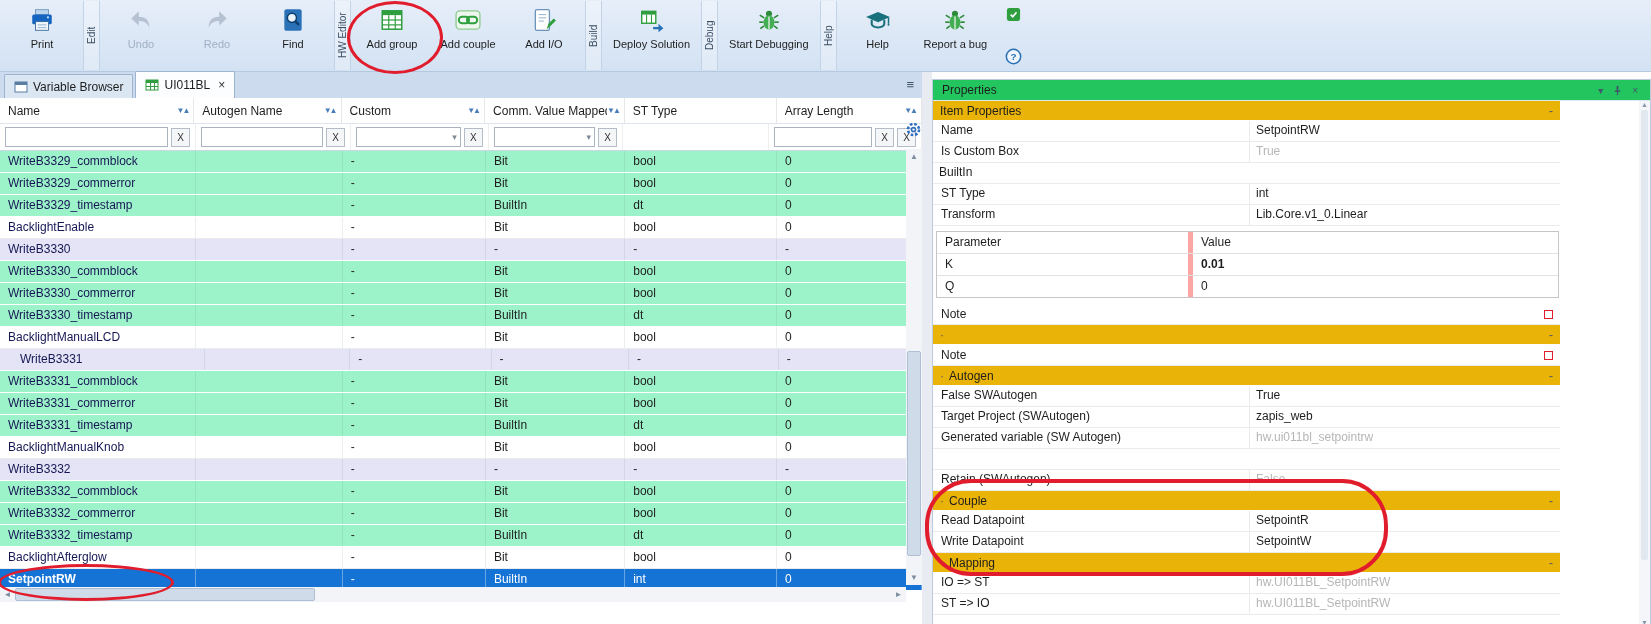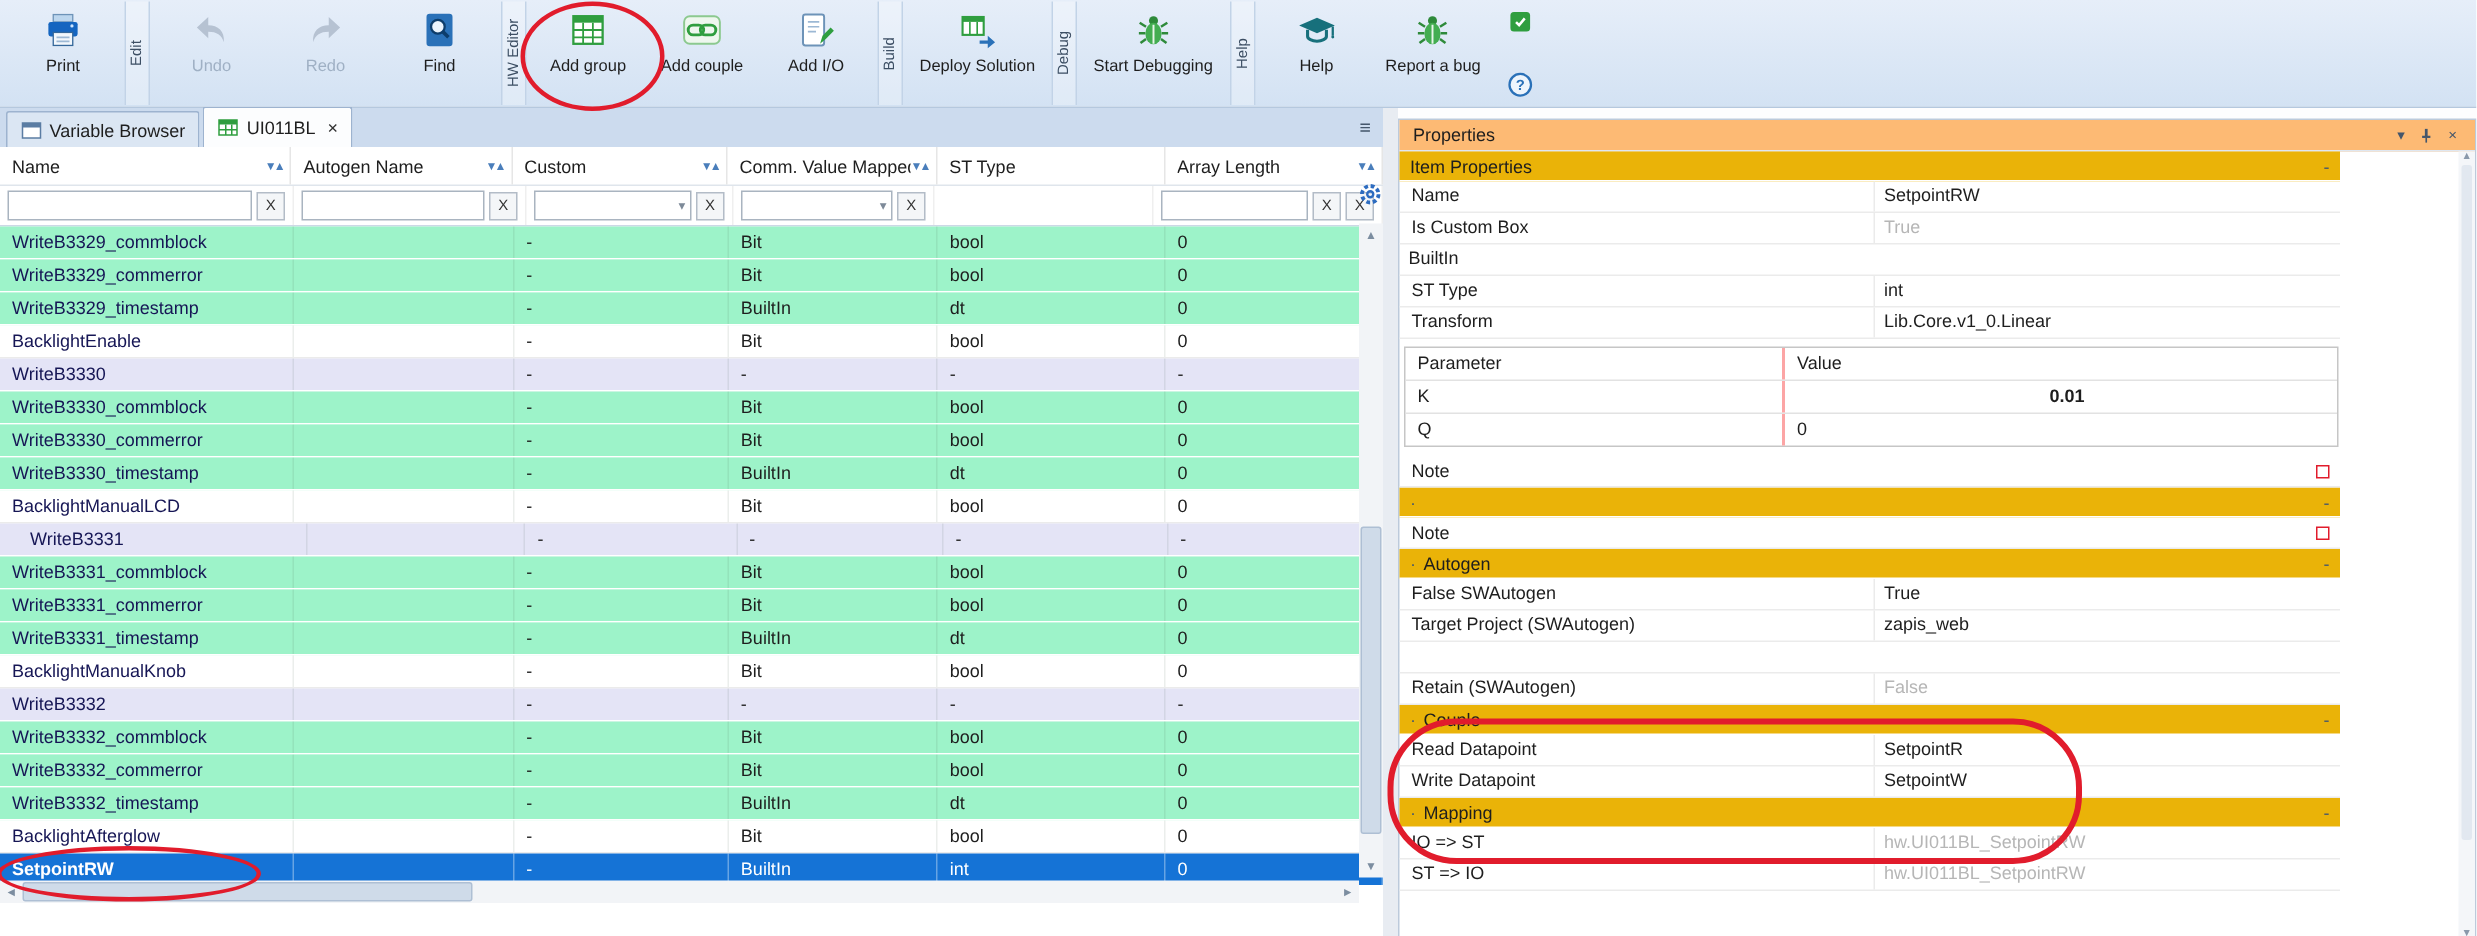--- a/index.html
+++ b/index.html
@@ -48,36 +48,36 @@
   .v-track{flex:1;width:100%;position:relative;}
   .v-thumb{position:absolute;left:1px;right:1px;top:46%;height:50%;background:#cfdbe9;border:1px solid #aebfd4;border-radius:2px;}
   .hscroll{position:absolute;left:0;right:16px;bottom:23px;height:15px;background:#f2f4f7;display:flex;align-items:center;font-size:8px;color:#7c8da0;}
   .hs-btn{width:15px;display:flex;align-items:center;justify-content:center;}
   .h-track{flex:1;height:100%;position:relative;}
   .h-thumb{position:absolute;top:1px;bottom:1px;left:0;width:34%;background:#cfdbe9;border:1px solid #aebfd4;border-radius:2px;}
   .splitter{width:10px;background:#e8ecf2;}
   
   .right-col{flex:1;padding-top:7px;background:#fdfdfe;}
   .props-panel{height:546px;background:#fff;border:1px solid #bccadb;position:relative;}
-  .props-title{height:20px;display:flex;align-items:center;padding:0 9px;background:#fdba74;border-bottom:1px solid #dfe7f1;}
+  .props-title{height:20px;display:flex;align-items:center;padding:0 9px;background:#22c55e;border-bottom:1px solid #dfe7f1;}
   .pt-icons{margin-left:auto;display:flex;align-items:center;gap:9px;color:#44566b;font-size:10px;padding-right:3px;}
   #props-body{width:627px;}
   .p-section{height:19px;background:#eab308;display:flex;align-items:center;padding:0 7px;border-bottom:1px solid #fff;}
   .p-dot{margin-right:5px;color:#4a5a6a;}
   .p-collapse{margin-left:auto;color:#4a5a6a;}
   .p-row{display:flex;height:20px;border-bottom:1px solid #ebebeb;}
   .p-label{width:308px;line-height:19px;padding-left:8px;border-right:1px solid #ebebeb;white-space:nowrap;overflow:hidden;}
   .p-value{flex:1;line-height:19px;padding-left:6px;white-space:nowrap;overflow:hidden;}
   .muted{color:#b6b6b6;}
   .p-table{margin:5px 3px 6px 3px;border:1px solid #c6c6c6;width:621px;}
   .p-trow{display:flex;height:21px;border-bottom:1px solid #e2e2e2;}
   .p-trow:last-child{border-bottom:none;}
   .p-tc{flex:1;line-height:20px;padding-left:8px;white-space:nowrap;overflow:hidden;}
-  .p-tc1{flex:0 0 243px;border-right:2px solid #fca5a5;}
-  .bold{font-weight:bold;text-align:center;}
+  .p-tc1{flex:0 0 243px;border-right:5px solid #fca5a5;}
+  .bold{font-weight:bold;}
   .p-note{height:20px;display:flex;align-items:center;padding-left:8px;border-bottom:1px solid #ebebeb;position:relative;}
   .p-marker{position:absolute;right:7px;top:6px;width:7px;height:7px;border:1px solid #e11c2c;background:#fff;}
   .props-vscroll{position:absolute;top:21px;right:0;bottom:0;width:11px;background:#f4f6f9;display:flex;flex-direction:column;align-items:center;font-size:7px;color:#8a99ab;}
   .pv-track{flex:1;width:100%;position:relative;}
   .pv-thumb{position:absolute;top:2px;height:88%;left:2px;right:2px;background:#e2e8f0;border-radius:2px;}
   
   .oval{position:absolute;border:3px solid #e11c2c;border-radius:50%;pointer-events:none;z-index:99;}
   .oval.big{border-width:4px;border-radius:46px;}
 </style>
 </head>
@@ -584,20 +584,24 @@
           </div>
           <div class="p-row">
             <div class="p-label">False SWAutogen</div>
             <div class="p-value">True</div>
           </div>
           <div class="p-row">
             <div class="p-label">Target Project (SWAutogen)</div>
             <div class="p-value">zapis_web</div>
           </div>
           <div class="p-row">
+            <div class="p-label">Generated variable (SW Autogen)</div>
+            <div class="p-value muted">hw.ui011bl_setpointrw</div>
+          </div>
+          <div class="p-row">
             <div class="p-value"></div>
           </div>
           <div class="p-row">
             <div class="p-label">Retain (SWAutogen)</div>
             <div class="p-value muted">False</div>
           </div>
           <div class="p-section">
             <span class="p-dot">·</span>
             <span>Couple</span>
             <span class="p-collapse">-</span>

